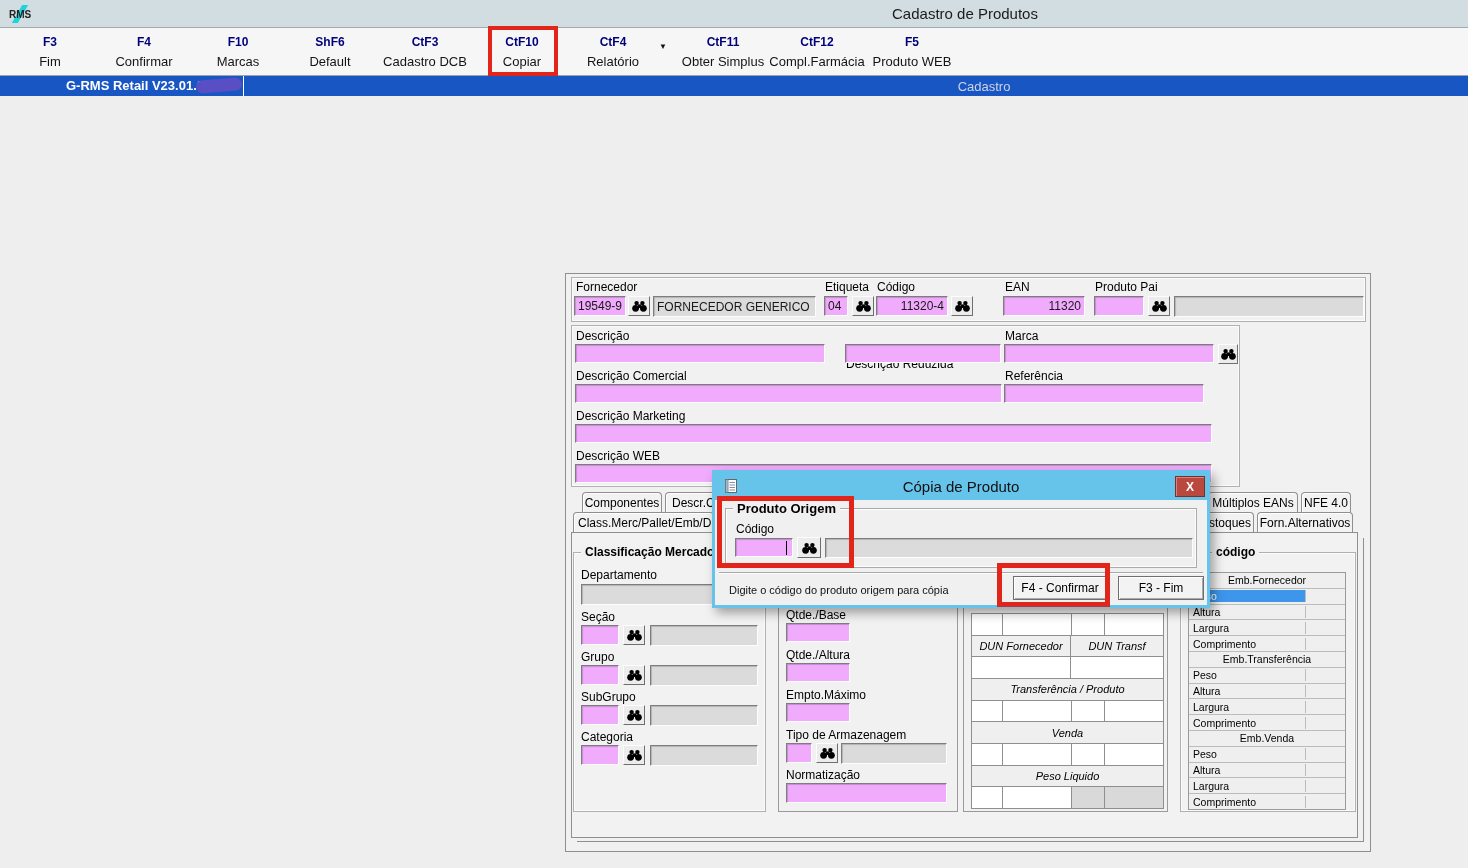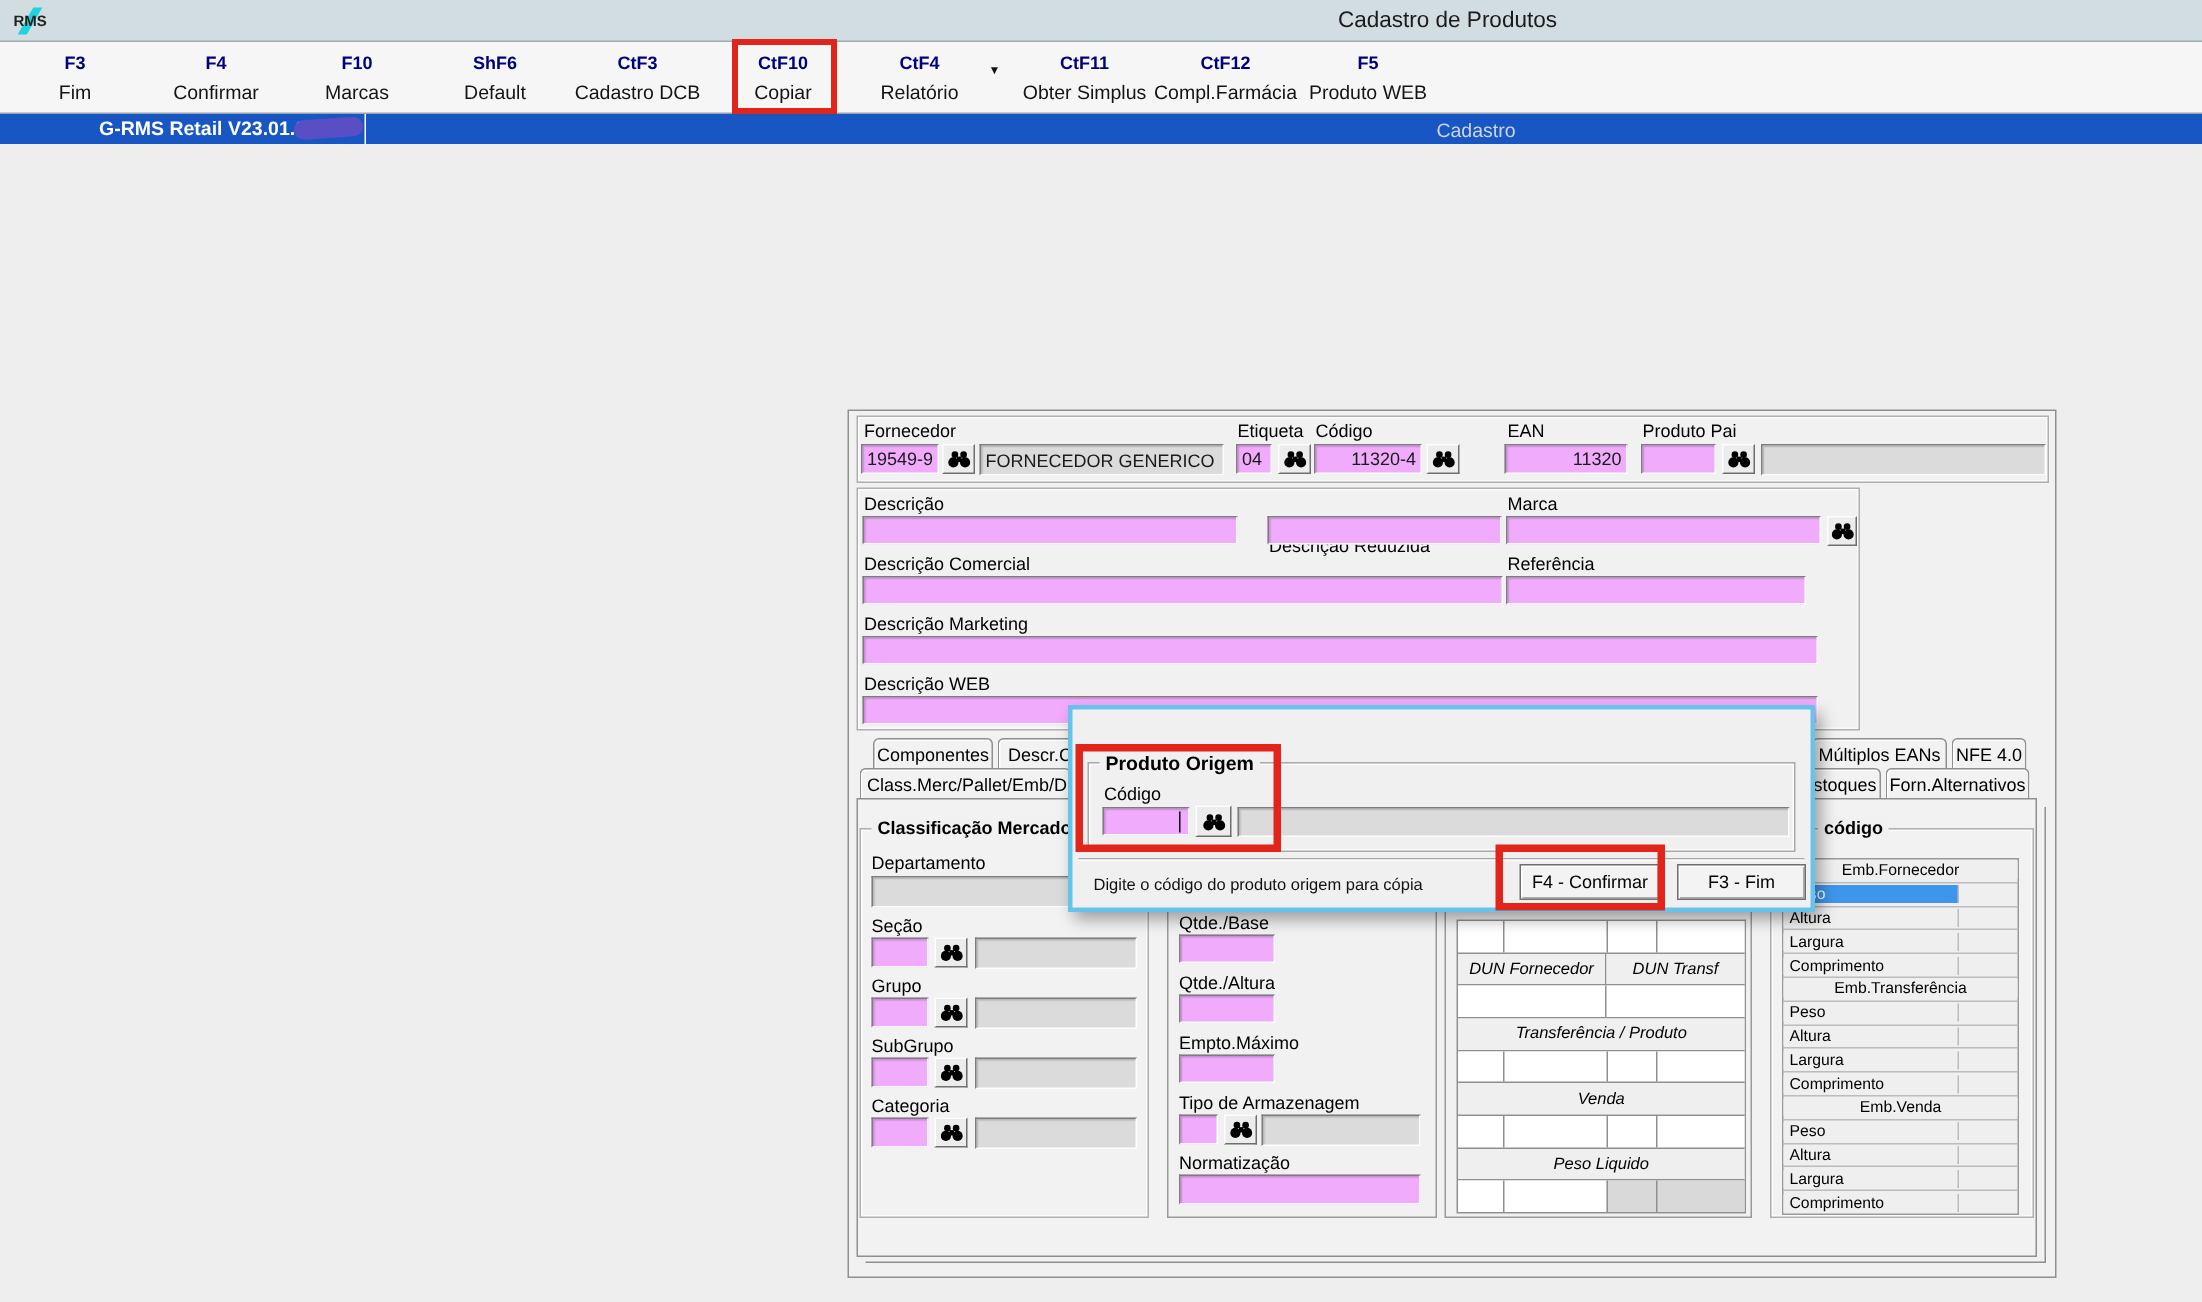--- a/index.html
+++ b/index.html
@@ -366,20 +366,34 @@
         <div class="dl">Largura</div>
         <div class="dv"></div>
       </div>
     <div class="dimrow">
         <div class="dl">Comprimento</div>
         <div class="dv"></div>
       </div>
   </div>
 
   <div class="a dialog" style="left:712px;top:470px;width:498px;height:138px;">
+    <div class="a" style="left:0;top:0;width:492px;height:27px;background:#66c3ea;">
+      <div class="a" style="left:8px;top:5px;">
+        <svg width="16" height="16" viewBox="0 0 16 16">
+          <rect x="2.5" y="1.5" width="11" height="13" fill="#fff" stroke="#666"></rect>
+          <rect x="2.5" y="1.5" width="2.6" height="13" fill="#9fb6c8" stroke="#666" stroke-width="0.5"></rect>
+          <line x1="6.5" y1="4.5" x2="12" y2="4.5" stroke="#88a"></line>
+          <line x1="6.5" y1="7" x2="12" y2="7" stroke="#88a"></line>
+          <line x1="6.5" y1="9.5" x2="12" y2="9.5" stroke="#88a"></line>
+          <line x1="6.5" y1="12" x2="12" y2="12" stroke="#88a"></line>
+        </svg>
+      </div>
+      <div class="a" style="left:0;top:5px;width:492px;text-align:center;font-size:15px;color:#111;">Cópia de Produto</div>
+      <div class="a" style="left:460px;top:3px;width:30px;height:21px;background:#b9483e;border:1px solid #7c2f28;box-shadow:inset 1px 1px 0 rgba(255,255,255,.35);color:#fff;font-weight:bold;font-size:12px;display:flex;align-items:center;justify-content:center;cursor:pointer;">X</div>
+    </div>
     <div class="a gbox" style="left:10px;top:35px;width:472px;height:60px;border-color:#aaa;box-shadow:inset 0 0 0 1px #fdfdfd;"></div>
     <div class="legend" style="left:18px;top:28px;font-weight:bold;font-size:13px;background:#f0f0f0;">Produto Origem</div>
     <div class="a lbl" style="left:21px;top:49px;">Código</div>
     <div class="a sunken" style="left:20px;top:65px;width:58px;height:19px;">
       <div style="position:absolute;right:5px;top:2px;width:1px;height:14px;background:#000;"></div>
     </div>
     <div class="a binoc" style="left:82px;top:64px;width:24px;height:21px;">
         <svg width="15" height="12" viewBox="0 0 15 12">
           <g fill="#000">
             <circle cx="3.6" cy="8.3" r="3.4"></circle>

